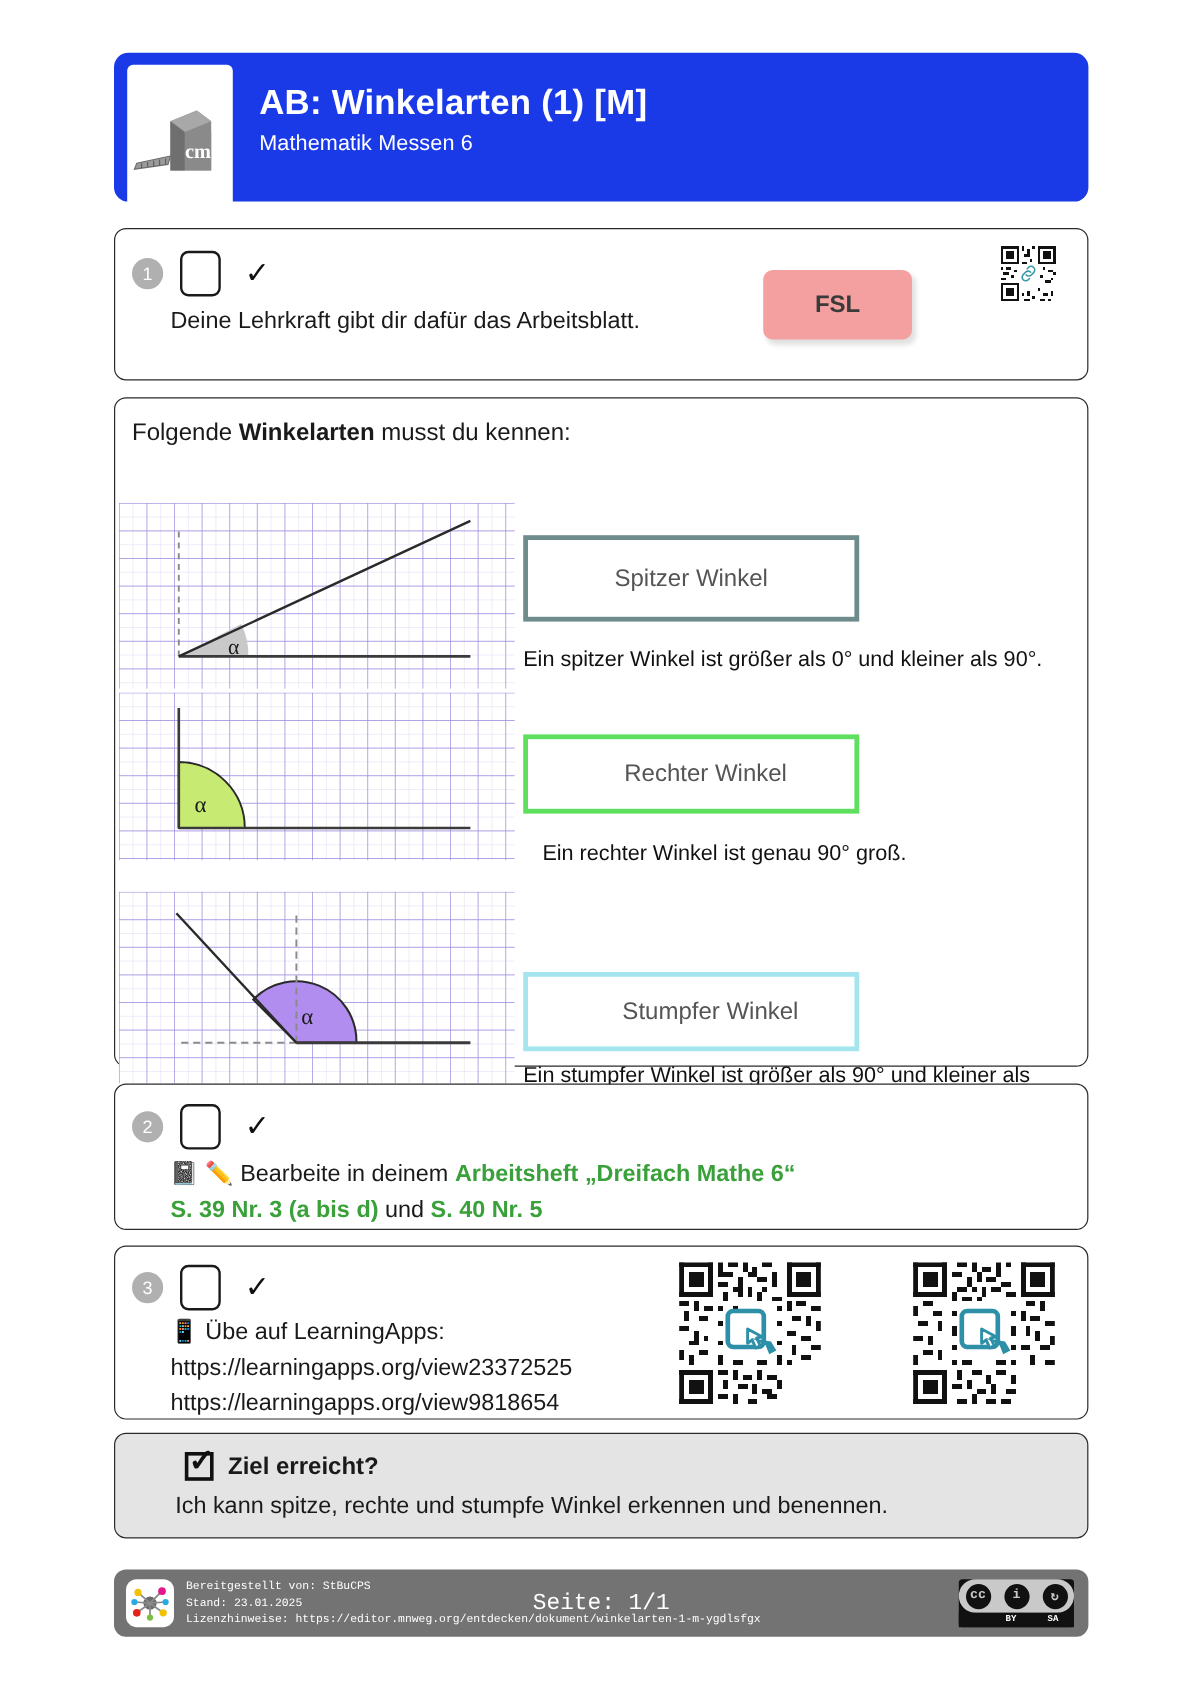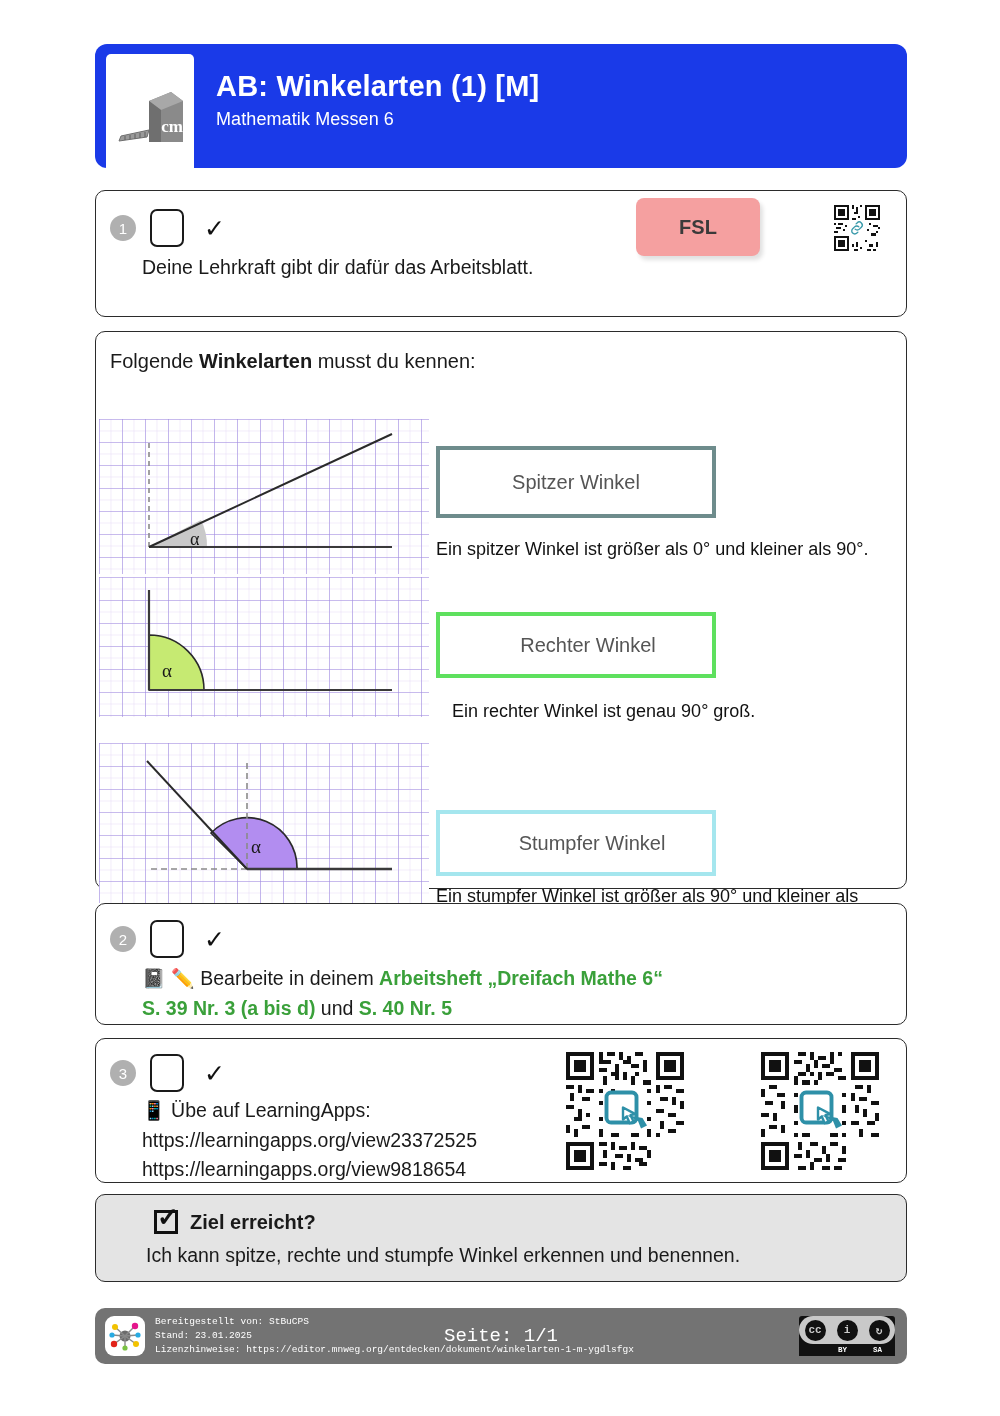--- a/index.html
+++ b/index.html
@@ -16,21 +16,21 @@
   .header {
     position: absolute; left: 95px; top: 44px;
     width: 812px; height: 124px;
     background: #1a3ae8;
     border-radius: 12px;
     display: flex; align-items: flex-start;
   }
   .header-icon-wrap {
     width: 88px; height: 132px; margin: 10px 0 0 11px;
     background: #ffffff; border-radius: 5px;
-    display: flex; align-items: center; justify-content: center;
+    display: flex; align-items: center; justify-content: flex-start;
     flex: 0 0 auto;
   }
   .header-texts { margin-left: 22px; margin-top: 26px; }
   .header-title {
     font-size: 29px; color: #ffffff; font-weight: 700;
     letter-spacing: .2px; line-height: 1.15;
   }
   .header-sub {
     font-size: 18px; color: #ffffff; font-weight: 400;
     margin-top: 6px; letter-spacing: .1px;
@@ -164,21 +164,21 @@
 
   <div class="card" style="top:190px; height:127px;">
     <div class="task-head" style="margin:18px 0 0 14px;">
       <div class="badge">1</div>
       <div class="checkbox"></div>
       <div class="tick">✓</div>
     </div>
     <div class="task-body" style="margin:6px 0 0 46px;">
       <div>Deine Lehrkraft gibt dir dafür das Arbeitsblatt.</div>
     </div>
-    <div class="fsl" style="left:540px; top:7px;">FSL</div>
+    <div class="fsl" style="left:540px; top:34px;">FSL</div>
     <div class="qr-wrap" style="left:738px; top:14px;">
       <svg class="qr" width="46" height="46" viewBox="0 0 21 21" shape-rendering="crispEdges">
         <rect width="21" height="21" fill="#fff"></rect>
         <g fill="#111">
           <rect x="0" y="0" width="7" height="1"></rect>
             <rect x="0" y="6" width="7" height="1"></rect>
           <rect x="0" y="0" width="1" height="7"></rect>
             <rect x="6" y="0" width="1" height="7"></rect>
           <rect x="2" y="2" width="3" height="3"></rect>
           <rect x="14" y="0" width="7" height="1"></rect>

